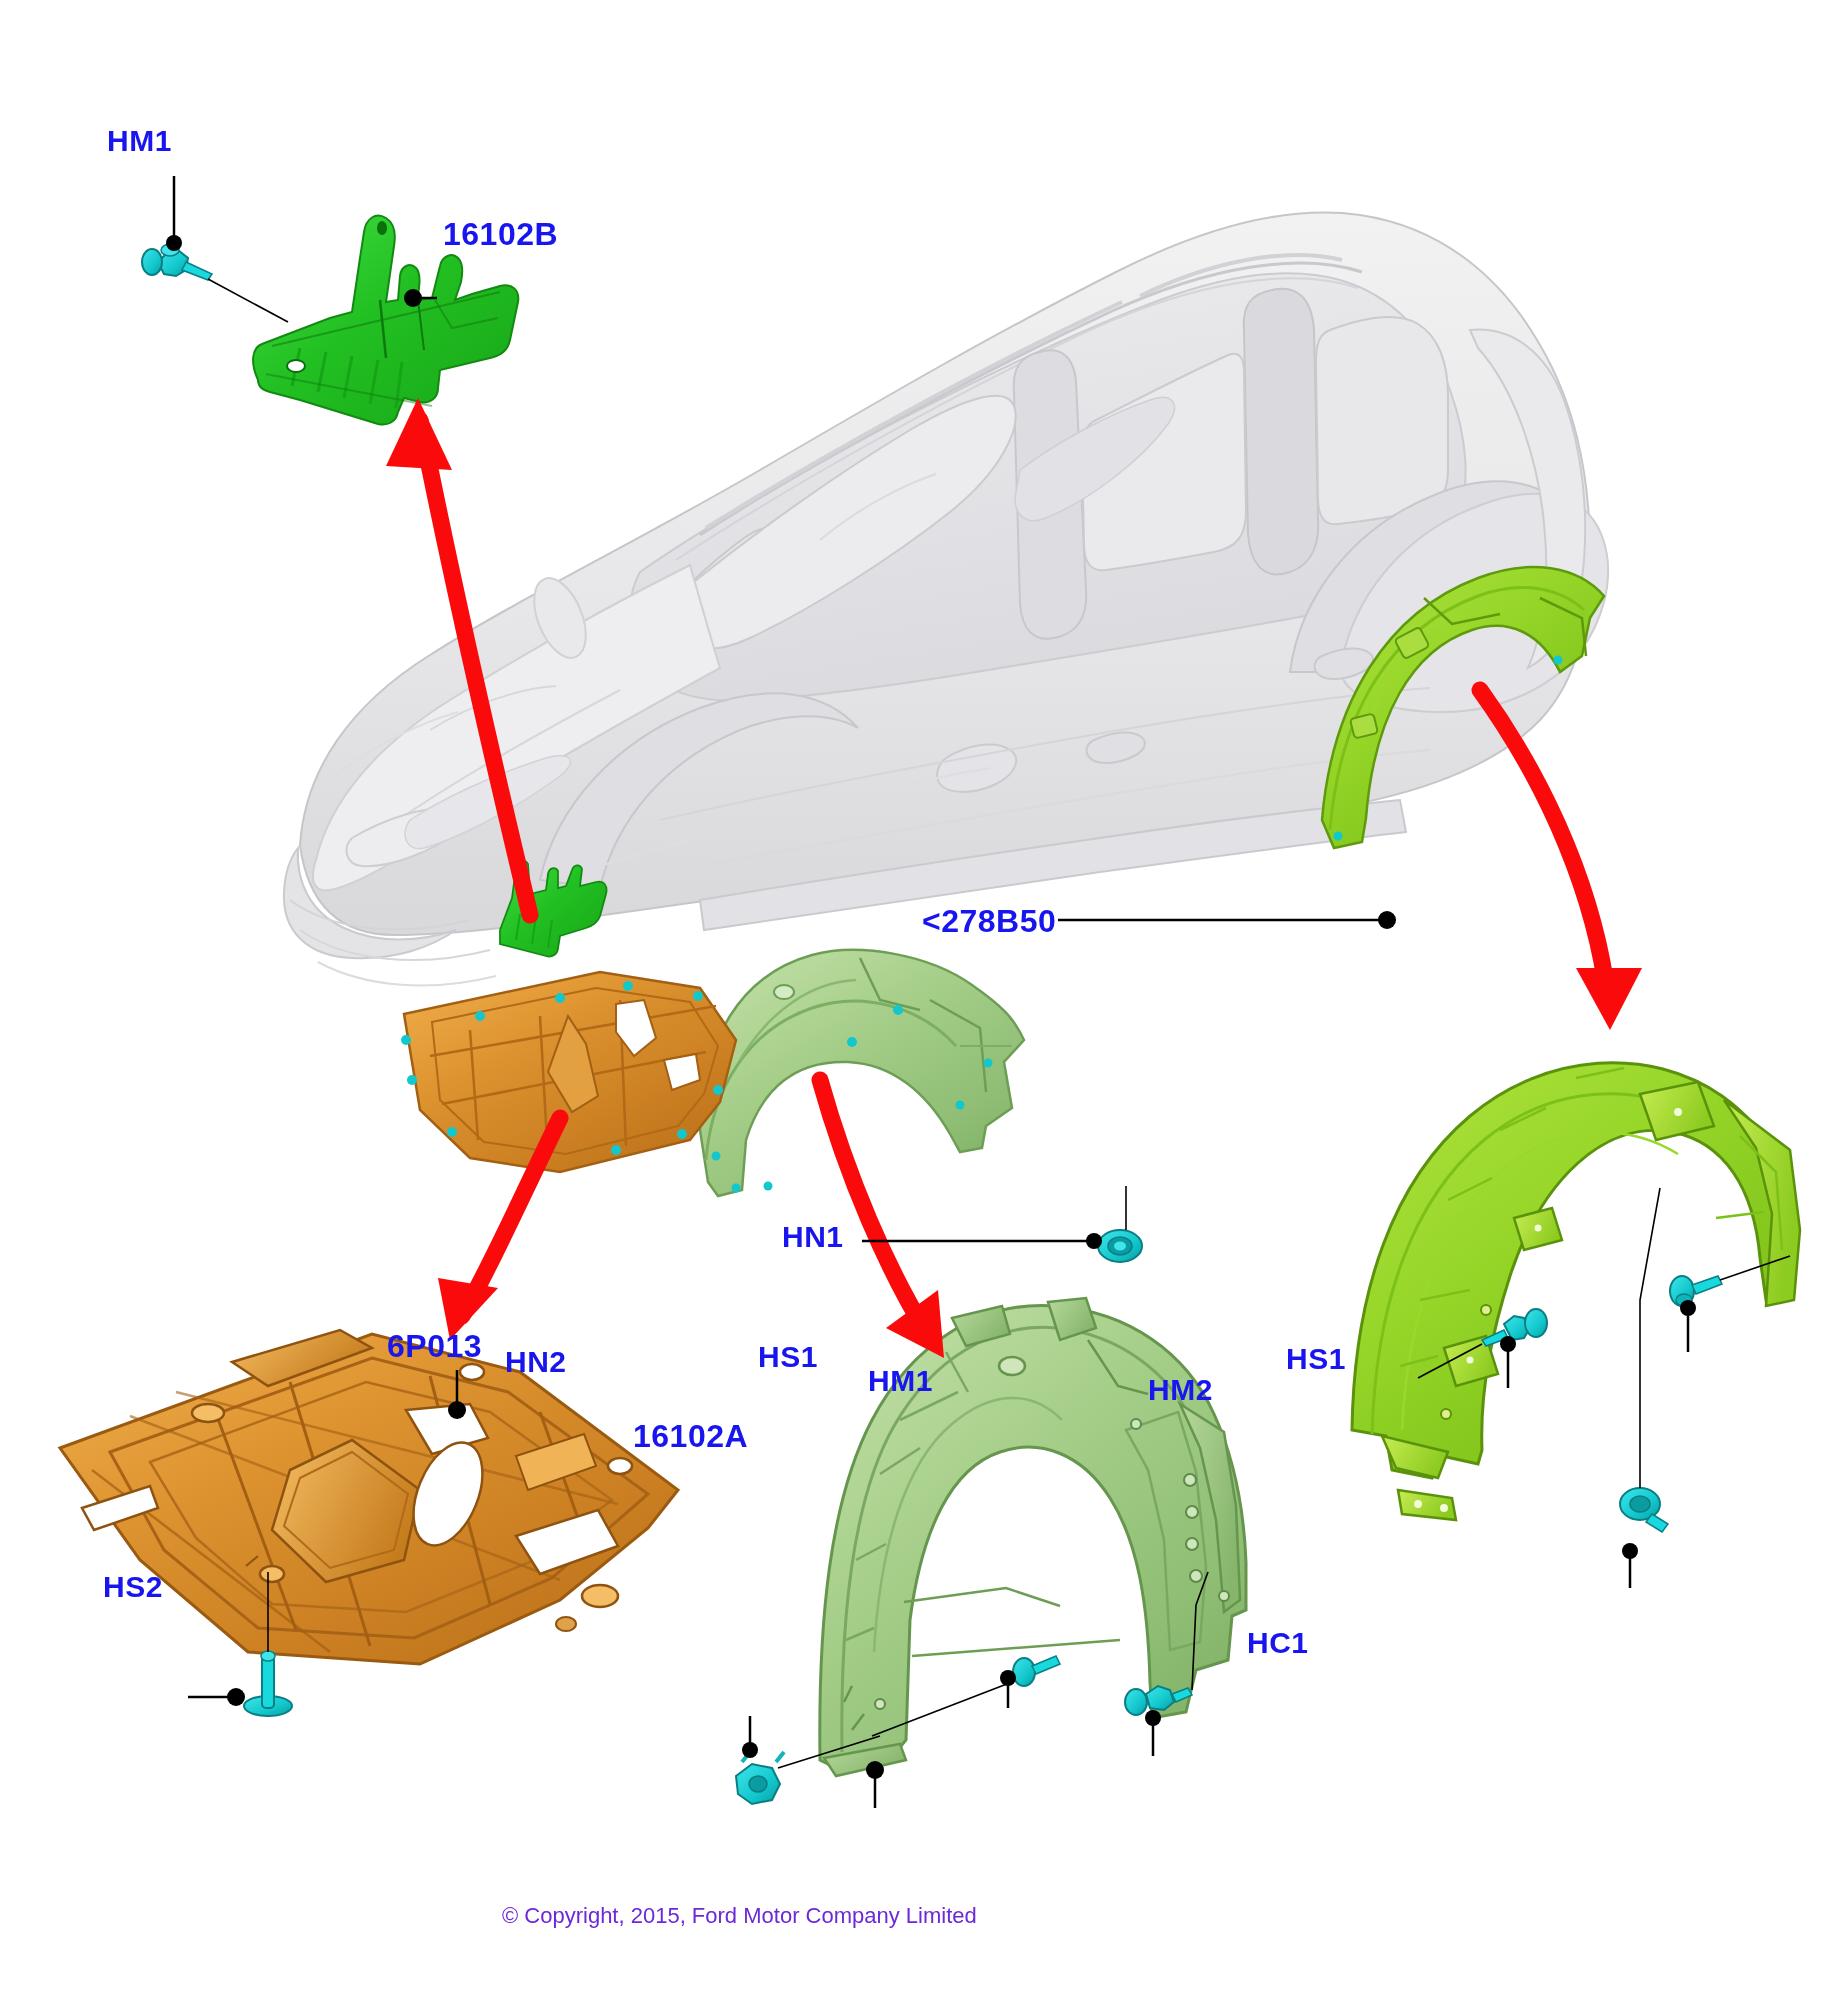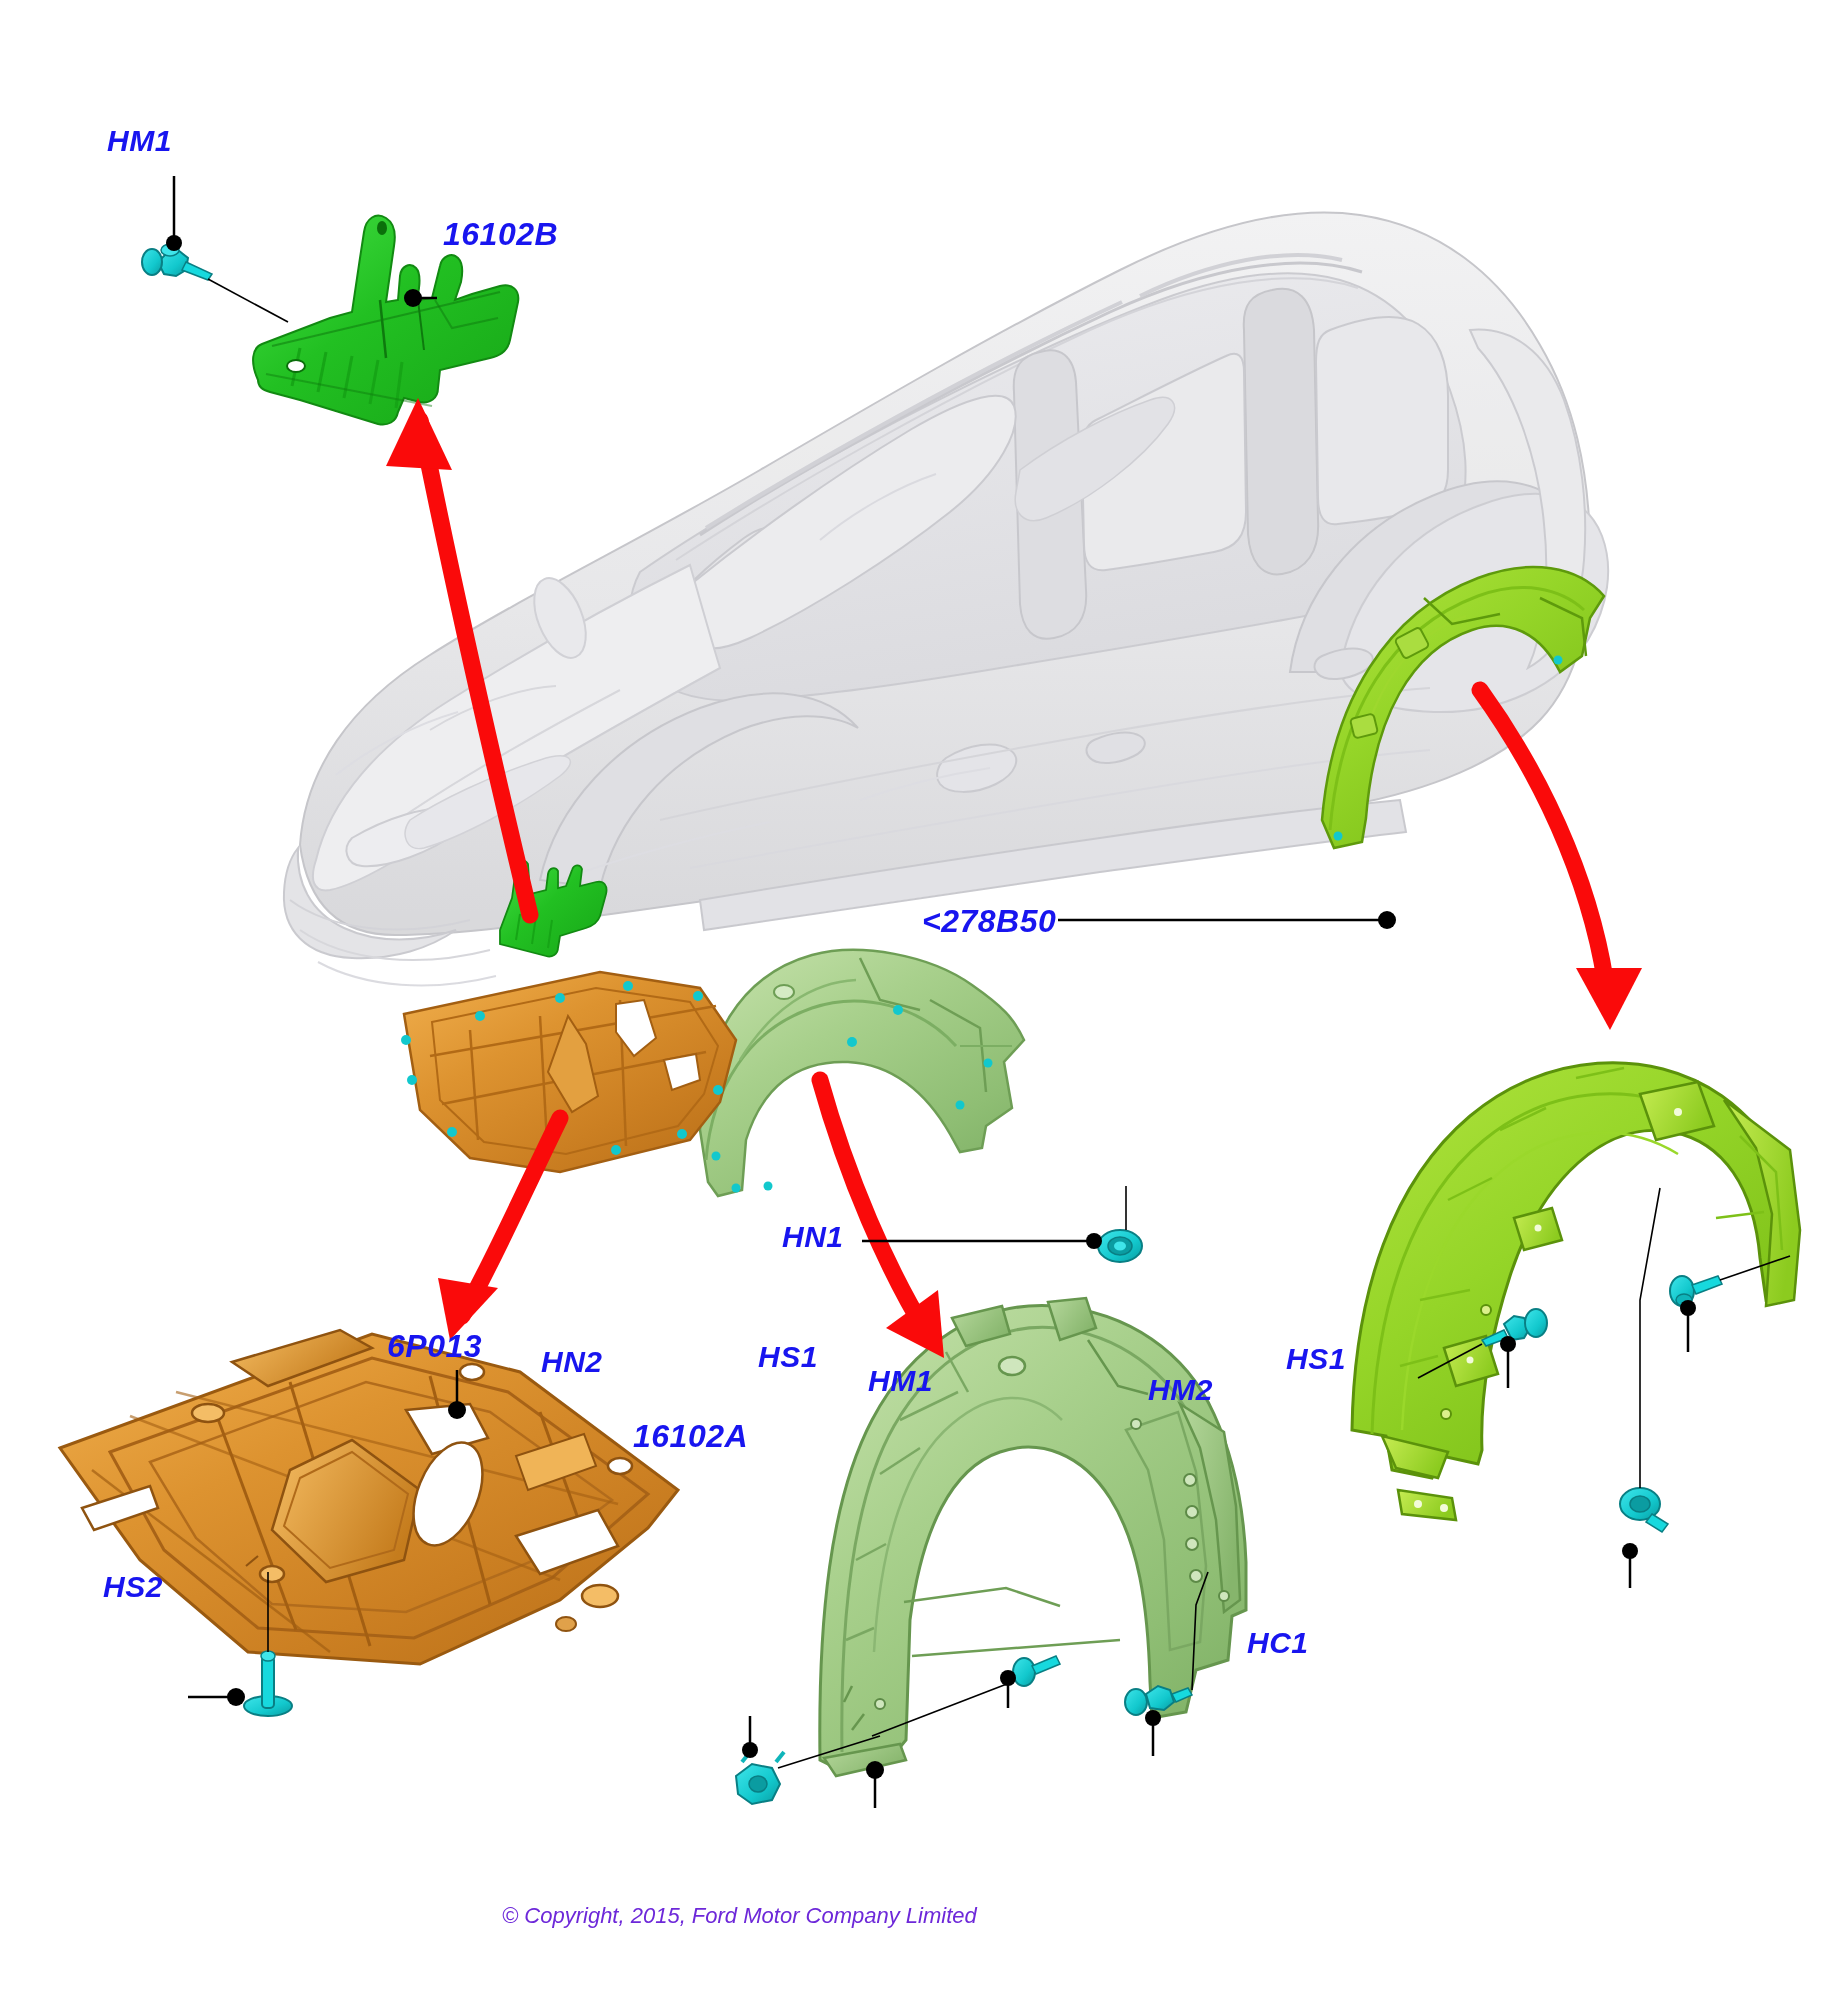--- a/index.html
+++ b/index.html
@@ -1,19 +1,19 @@
 <!DOCTYPE html>
 <html><head>
 <meta charset="utf-8">
 <style>
   html,body{margin:0;padding:0;background:#ffffff;}
   body{width:1821px;height:2000px;position:relative;overflow:hidden;
        font-family:"Liberation Sans","DejaVu Sans",sans-serif;}
 
-  #stage{position:absolute;inset:0;width:1554px;height:2000px;font-style:italic;}
+  #stage{position:absolute;inset:0;width:1554px;height:2000px;}
 
   .svg-layer{position:absolute;left:0;top:0;width:1821px;height:2000px;}
 
   .lbl{position:absolute;color:#1815ef;font-weight:bold;font-size:30px;
        letter-spacing:.5px;white-space:nowrap;line-height:1;}
   .lbl.big{font-size:32px;}
   .copy{position:absolute;color:#6d28d9;font-size:22px;white-space:nowrap;}
 
   .meta-block{position:absolute;right:23px;top:1795px;text-align:center;
               width:230px;}
@@ -556,21 +556,21 @@
   <div class="lbl" style="left:1148px;top:1375px;">HM2</div>
 
   <div class="lbl" style="left:1286px;top:1344px;">HS1</div>
 
   <div class="lbl" style="left:782px;top:1222px;">HN1</div>
 
   <div class="lbl" style="left:1247px;top:1628px;">HC1</div>
 
   <div class="lbl" style="left:103px;top:1572px;">HS2</div>
 
-  <div class="lbl" style="left:541px;top:1347px;">HN2</div>
+  <div class="lbl" style="left:505px;top:1347px;">HN2</div>
 
   <div class="lbl" style="left:758px;top:1342px;">HS1</div>
 
   <div class="lbl" style="left:868px;top:1366px;">HM1</div>
 
   <div class="lbl big" style="left:633px;top:1420px;">16102A</div>
 
   <div class="copy" style="left:502px;top:1903px;">© Copyright, 2015, Ford Motor Company Limited</div>
 
 

